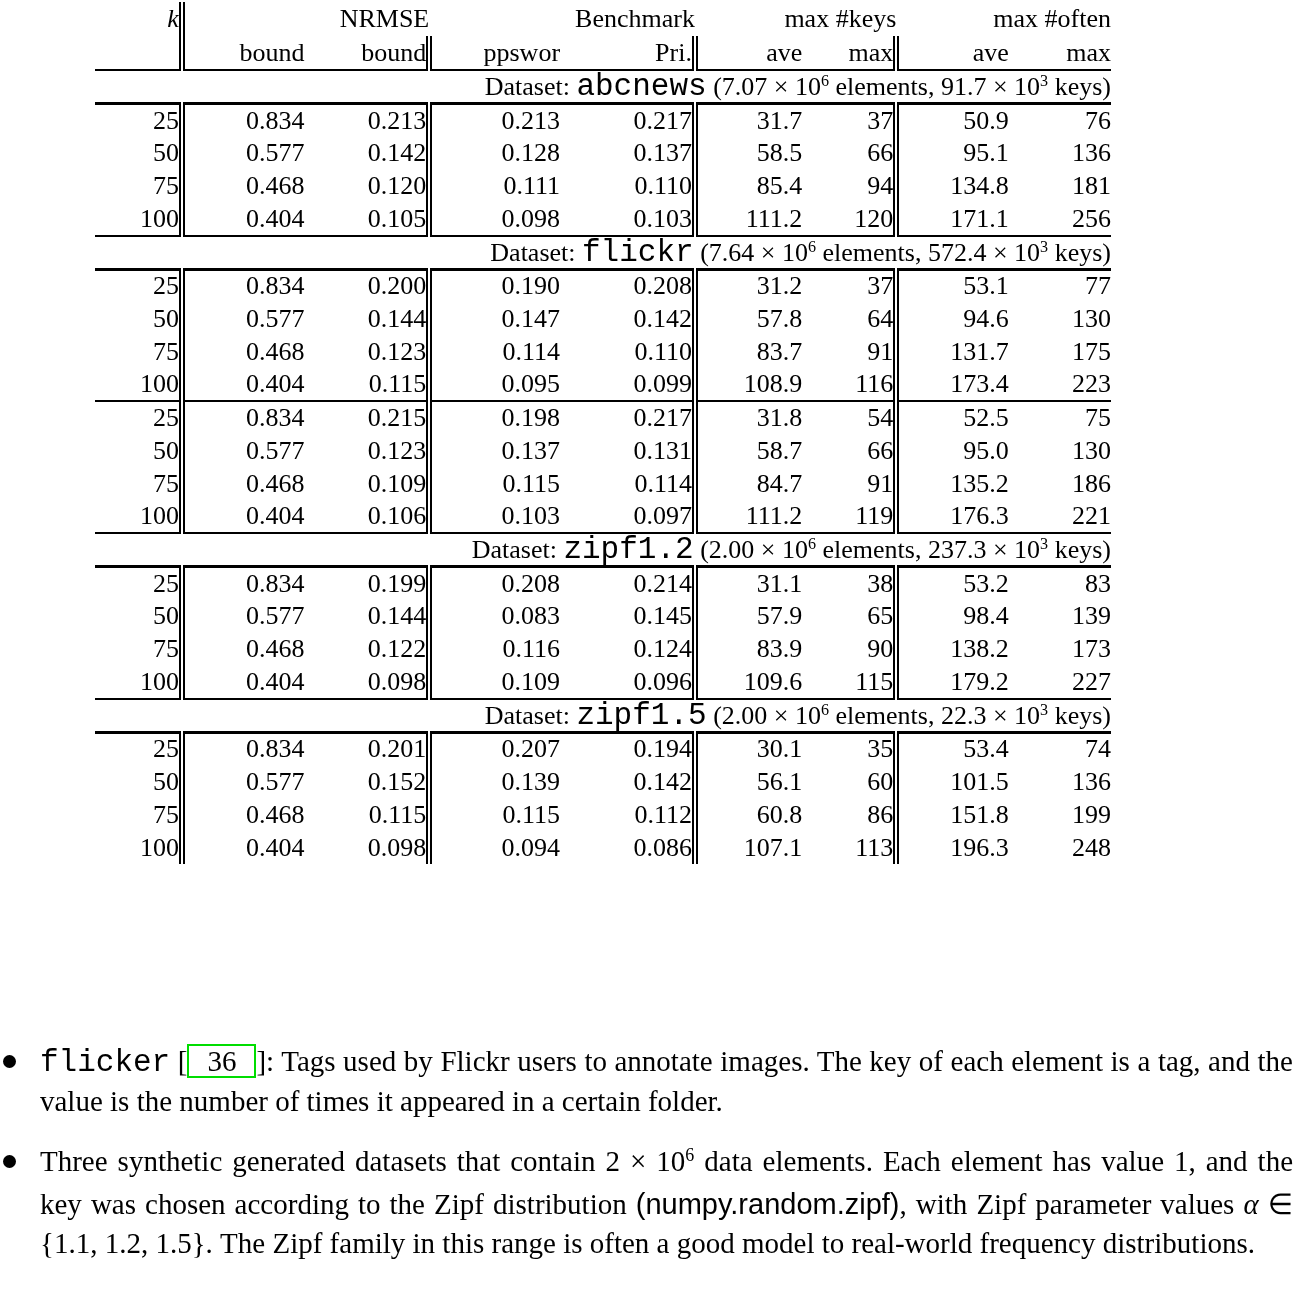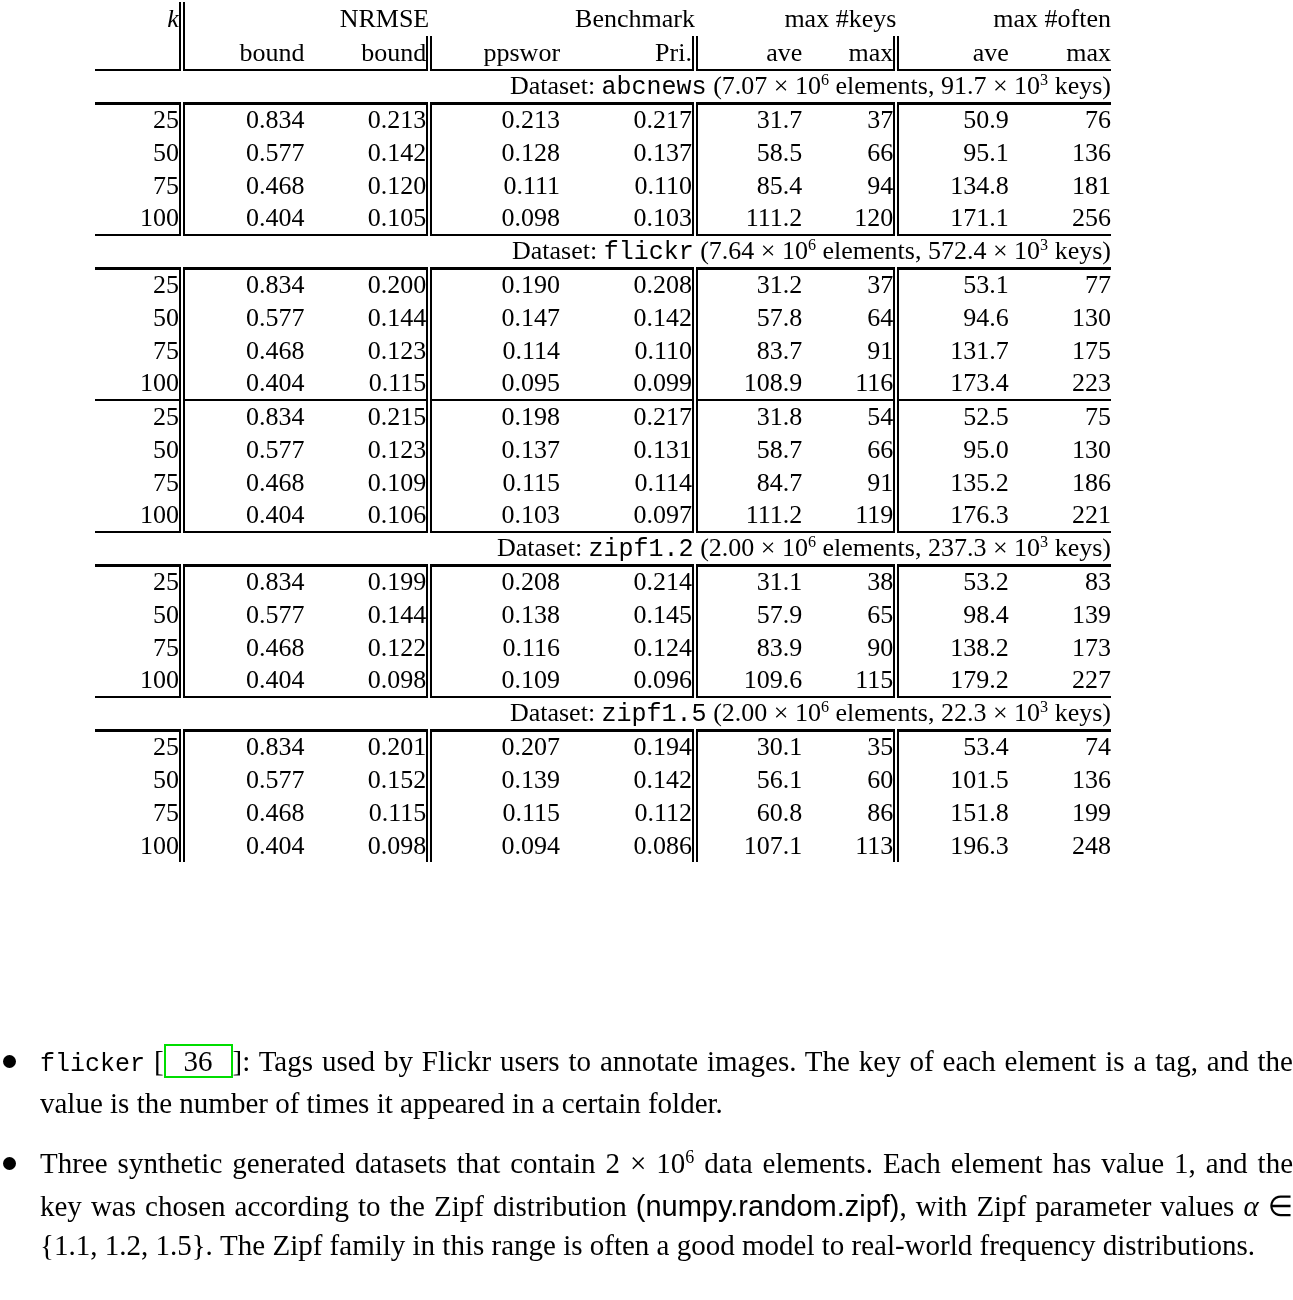--- a/index.html
+++ b/index.html
@@ -43,21 +43,21 @@
   td.c-k   { padding-right:14px; }
   td.c-b   { padding-right:12px; }
   td.c-a   { padding-right:18px; }
   td.c-p   { padding-right:32px; }
   td.c-pri { padding-right:20px; }
   td.c-ka  { padding-right:14px; }
   td.c-km  { padding-right:20px; }
   td.c-ea  { padding-right:12px; }
   td.c-em  { padding-right:14px; }
   .it { font-style:italic; }
-  .mono { font-family:"Liberation Mono", monospace; font-size:25px; }
+  .mono { font-family:"Liberation Mono", monospace; font-size:31px; }
   .sans { font-family:"Liberation Sans", sans-serif; }
   .sup { font-size:62%; position:relative; top:-0.55em; }
   
   .bullets {
     position:absolute;
     left:0; top:1042px;
     width:1293px;
     font-size:29px;
     line-height:39px;
   }
@@ -268,21 +268,21 @@
           <td class="c-pri vr">0.214</td>
           <td class="c-ka">31.1</td>
           <td class="c-km vr">38</td>
           <td class="c-ea">53.2</td>
           <td class="c-em">83</td>
         </tr>
         <tr>
           <td class="c-k vr">50</td>
           <td class="c-b">0.577</td>
           <td class="c-a vr">0.144</td>
-          <td class="c-p">0.138</td>
+          <td class="c-p">0.083</td>
           <td class="c-pri vr">0.145</td>
           <td class="c-ka">57.9</td>
           <td class="c-km vr">65</td>
           <td class="c-ea">98.4</td>
           <td class="c-em">139</td>
         </tr>
         <tr>
           <td class="c-k vr">75</td>
           <td class="c-b">0.468</td>
           <td class="c-a vr">0.122</td>

